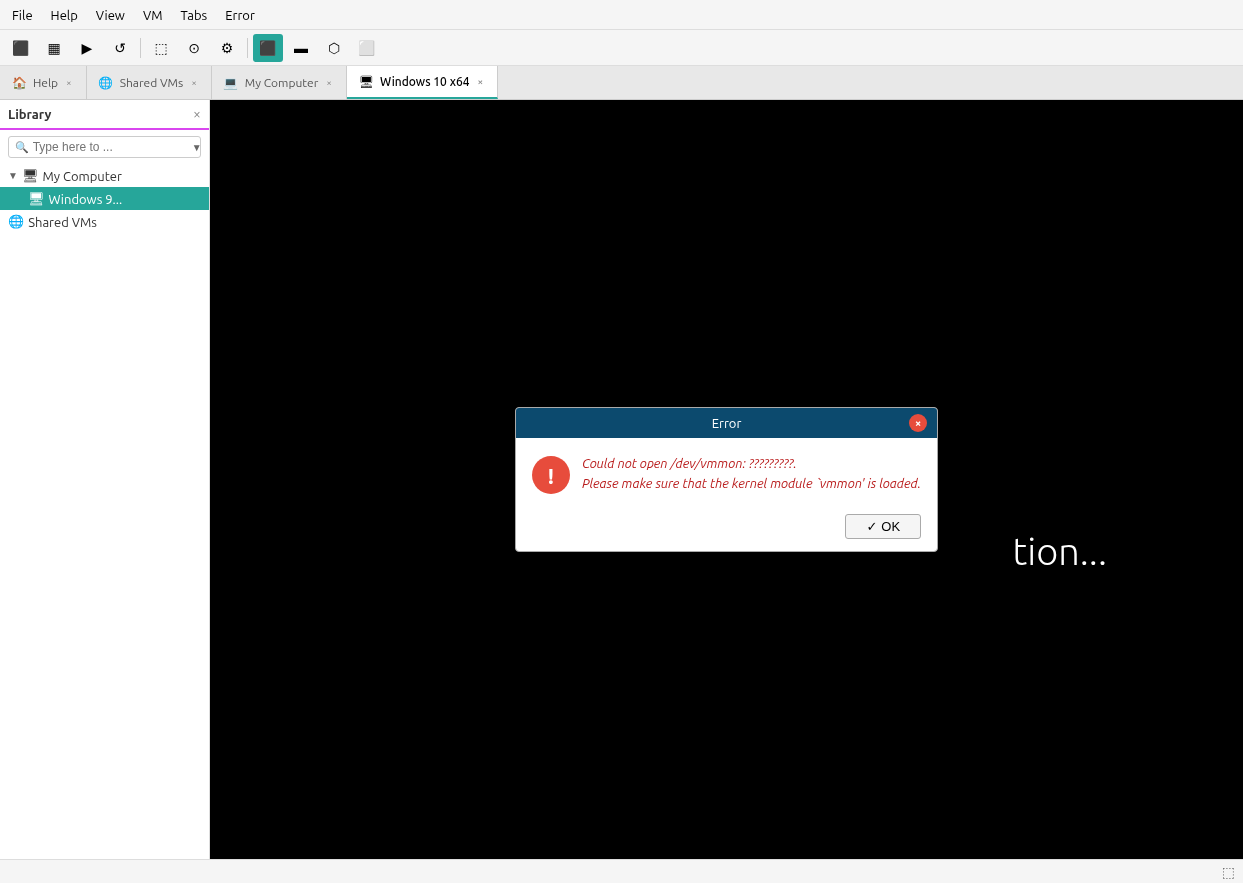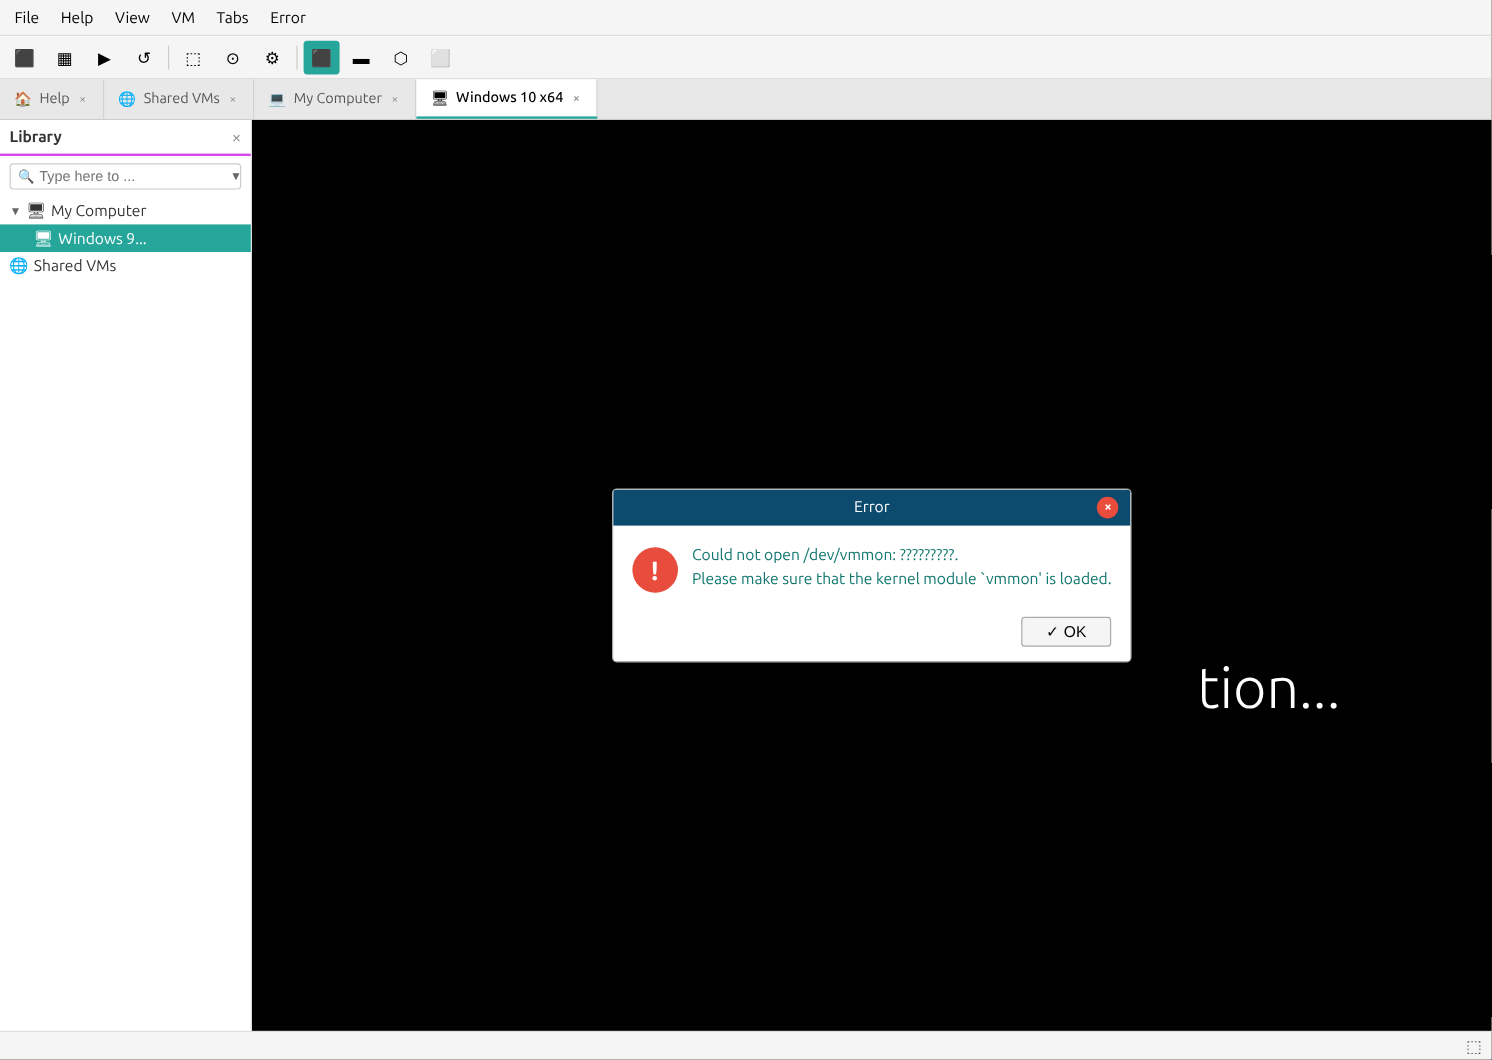--- a/index.html
+++ b/index.html
@@ -87,21 +87,21 @@
     .content {
       flex: 1; background: black; position: relative; overflow: hidden;
     }
 
     
     .bg-text {
       position: absolute; color: white; font-size: 48px; font-weight: 300;
       pointer-events: none;
     }
     .bg-text-windows { top: 310px; right: 320px; font-size: 52px; }
-    .bg-text-tion { top: 430px; right: 126px; font-size: 48px; margin-top: 16px; }
+    .bg-text-tion { top: 430px; right: 136px; font-size: 38px; }
 
     
     .dialog-overlay {
       position: absolute; top: 0; left: 0; right: 0; bottom: 0;
       display: flex; align-items: center; justify-content: center;
     }
     .dialog {
       background: white; border: 1px solid #aaa; border-radius: 4px;
       box-shadow: 0 4px 20px rgba(0,0,0,0.5);
       min-width: 310px; overflow: hidden;
@@ -121,21 +121,21 @@
       padding: 16px 16px 12px 16px;
       display: flex; gap: 12px; align-items: flex-start;
     }
     .error-icon {
       width: 38px; height: 38px; background: #e74c3c; border-radius: 50%;
       display: flex; align-items: center; justify-content: center;
       color: white; font-size: 22px; font-weight: bold; flex-shrink: 0;
       margin-top: 2px;
     }
     .dialog-message {
-      font-size: 13px; line-height: 1.5; color: #0f766e;
+      font-size: 13px; line-height: 1.5; color: #b91c1c; font-style: italic;
     }
     .dialog-footer {
       padding: 8px 16px 12px 16px;
       display: flex; justify-content: flex-end;
     }
     .ok-btn {
       padding: 4px 20px; border: 1px solid #aaa; background: #f5f5f5;
       border-radius: 3px; cursor: pointer; font-size: 13px;
       display: flex; align-items: center; gap: 4px;
     }

